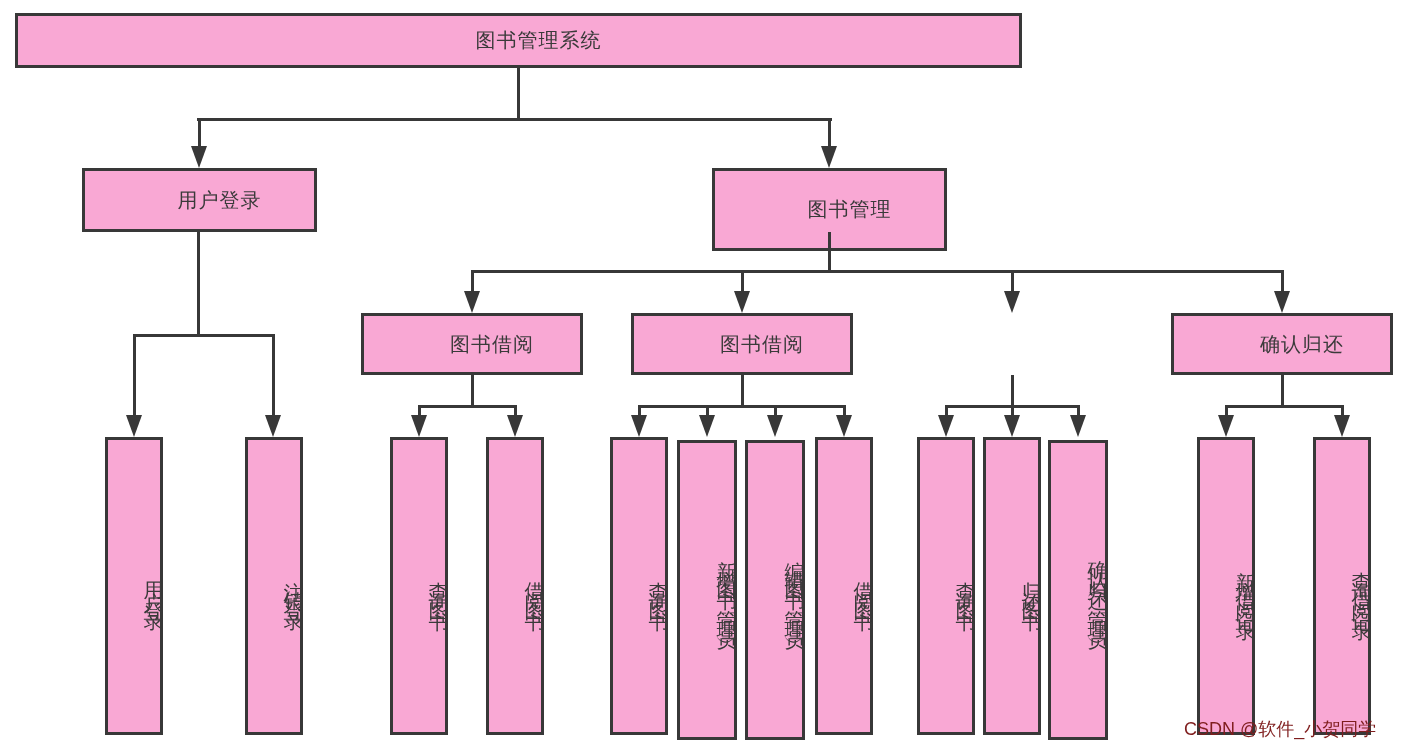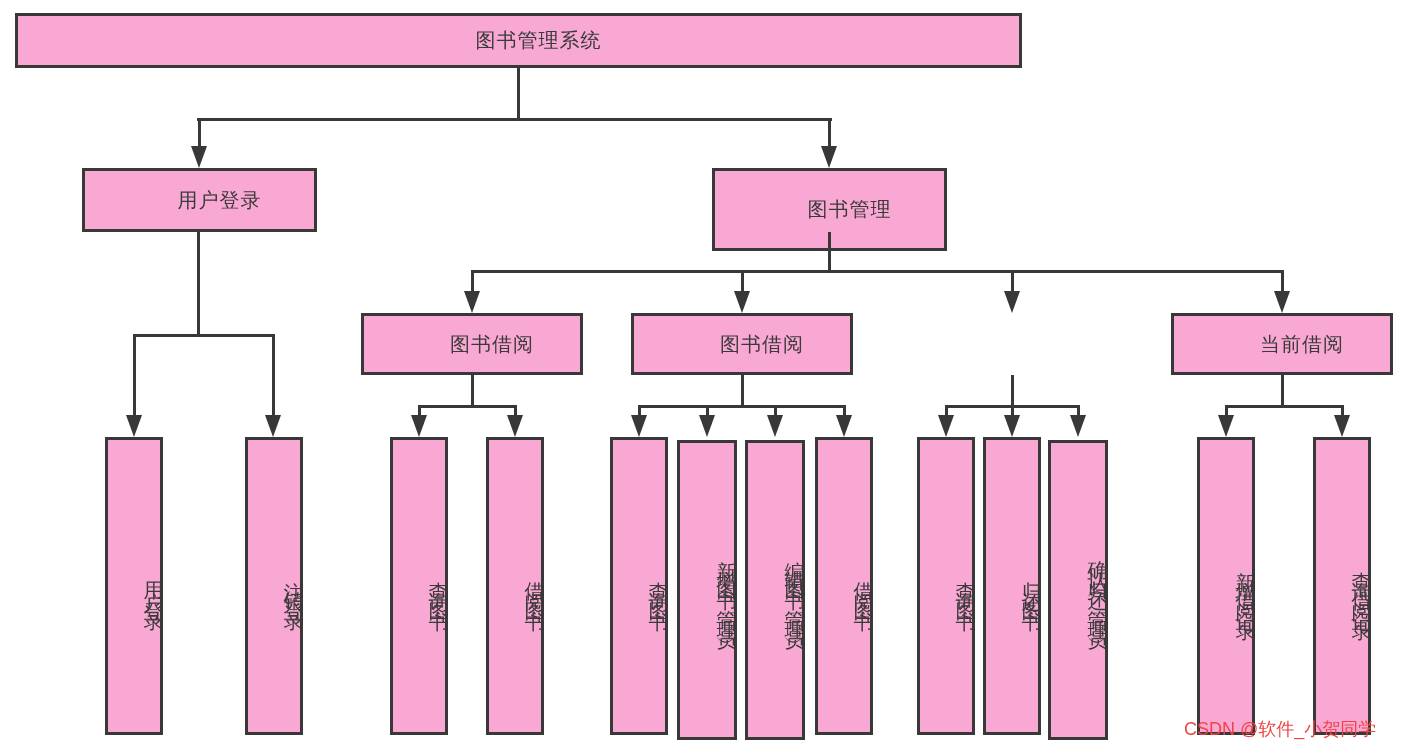--- a/index.html
+++ b/index.html
@@ -45,21 +45,21 @@
     height: 0;
     border-left: 8px solid transparent;
     border-right: 8px solid transparent;
     border-top: 22px solid #383838;
   }
   .watermark {
     position: absolute;
     left: 1184px;
     top: 717px;
     font-size: 18px;
-    color: #ef4444;
+    color: #7f1d1d;
     white-space: nowrap;
     z-index: 5;
   }
 </style>
 </head>
 <body>
 
 <div class="stage">
 
   <div class="box hbox" style="left:15px;top:13px;width:1007px;height:55px">
@@ -98,21 +98,21 @@
   <div class="line" style="left:1281px;top:270px;width:3px;height:24px"></div>
   <div class="arrow" style="left:1274px;top:291px"></div>
 
   <div class="box hbox" style="left:361px;top:313px;width:222px;height:62px">
     <span>图书借阅</span>
   </div>
   <div class="box hbox" style="left:631px;top:313px;width:222px;height:62px">
     <span>图书借阅</span>
   </div>
   <div class="box hbox" style="left:1171px;top:313px;width:222px;height:62px">
-    <span>当前借阅</span>
+    <span>确认归还</span>
   </div>
 
   <div class="line" style="left:471px;top:375px;width:3px;height:33px"></div>
   <div class="line" style="left:418px;top:405px;width:99px;height:3px"></div>
   <div class="line" style="left:418px;top:405px;width:3px;height:13px"></div>
   <div class="arrow" style="left:411px;top:415px"></div>
   <div class="line" style="left:514px;top:405px;width:3px;height:13px"></div>
   <div class="arrow" style="left:507px;top:415px"></div>
 
   <div class="line" style="left:741px;top:375px;width:3px;height:33px"></div>

